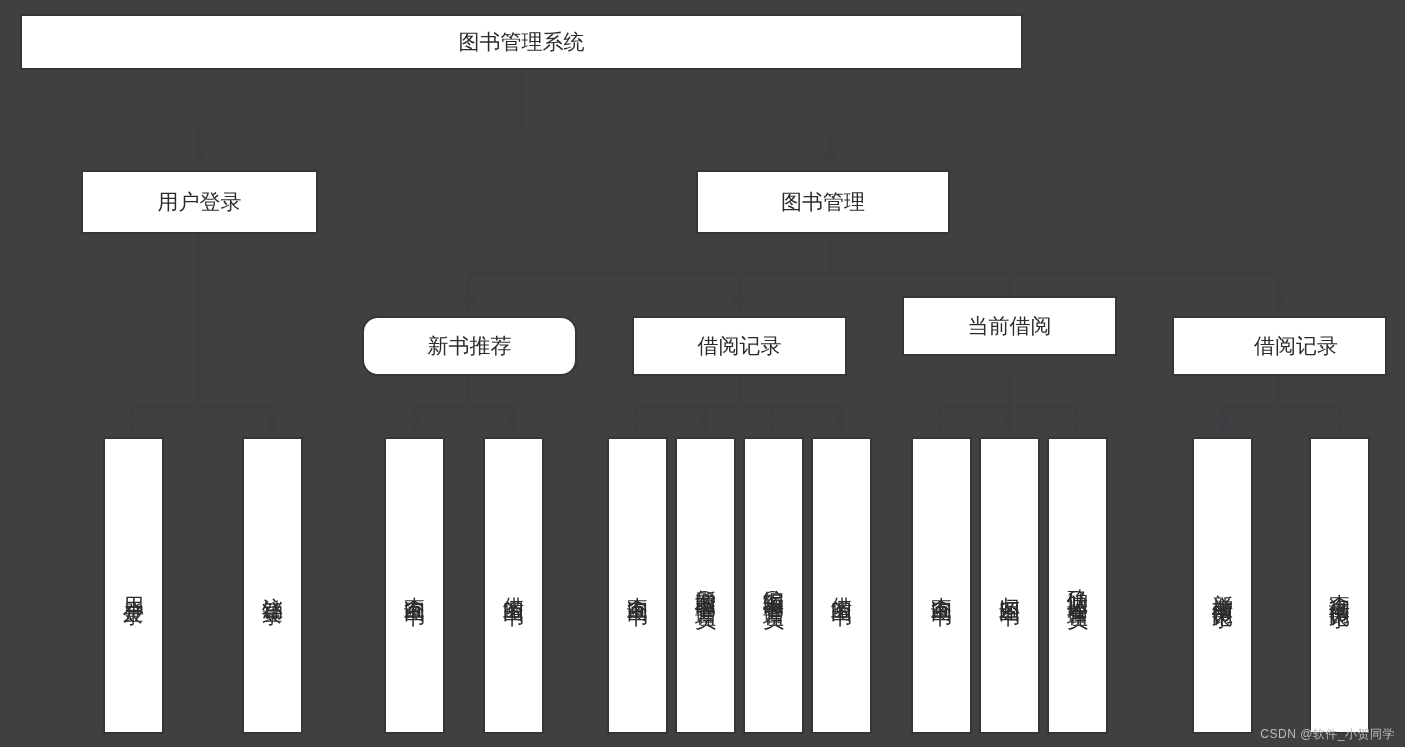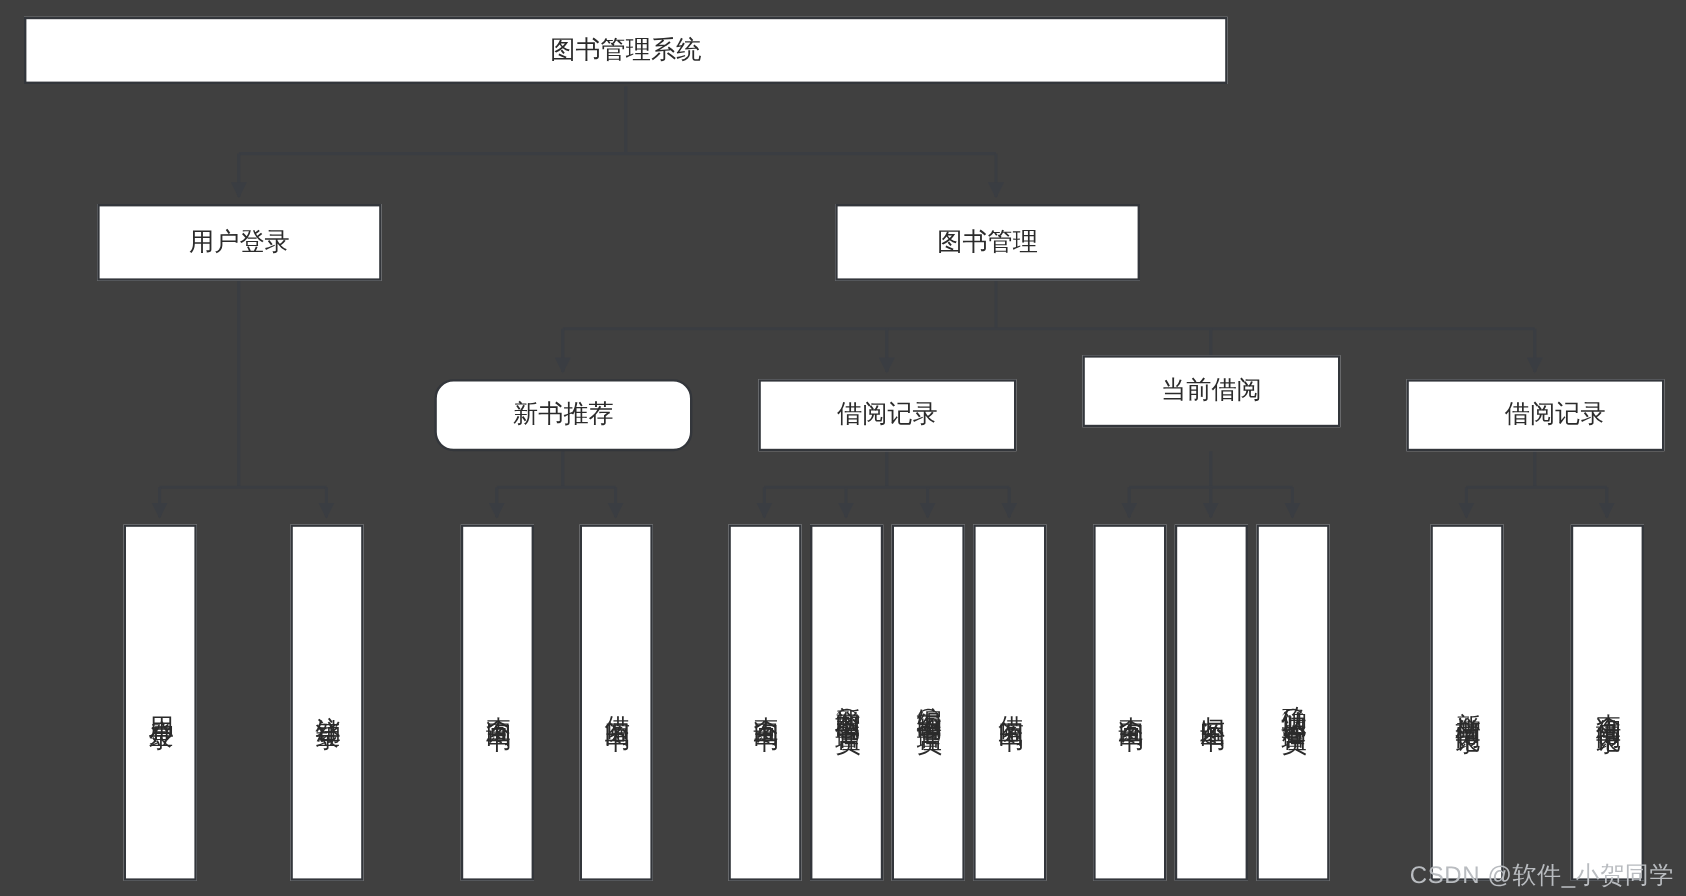--- a/index.html
+++ b/index.html
@@ -50,21 +50,21 @@
     text-orientation: upright;
     font-size: 21px;
     letter-spacing: 3px;
     line-height: 1.05;
   }
   #watermark {
     position: absolute;
     right: 10px;
     bottom: 4px;
     color: #b9bcc0;
-    font-size: 20px;
+    font-size: 12px;
     font-family: "Liberation Sans", "DejaVu Sans", sans-serif;
     letter-spacing: 0.5px;
     pointer-events: none;
     user-select: none;
   }
 </style>
 </head>
 <body>
 
 <div id="diagram-root">

